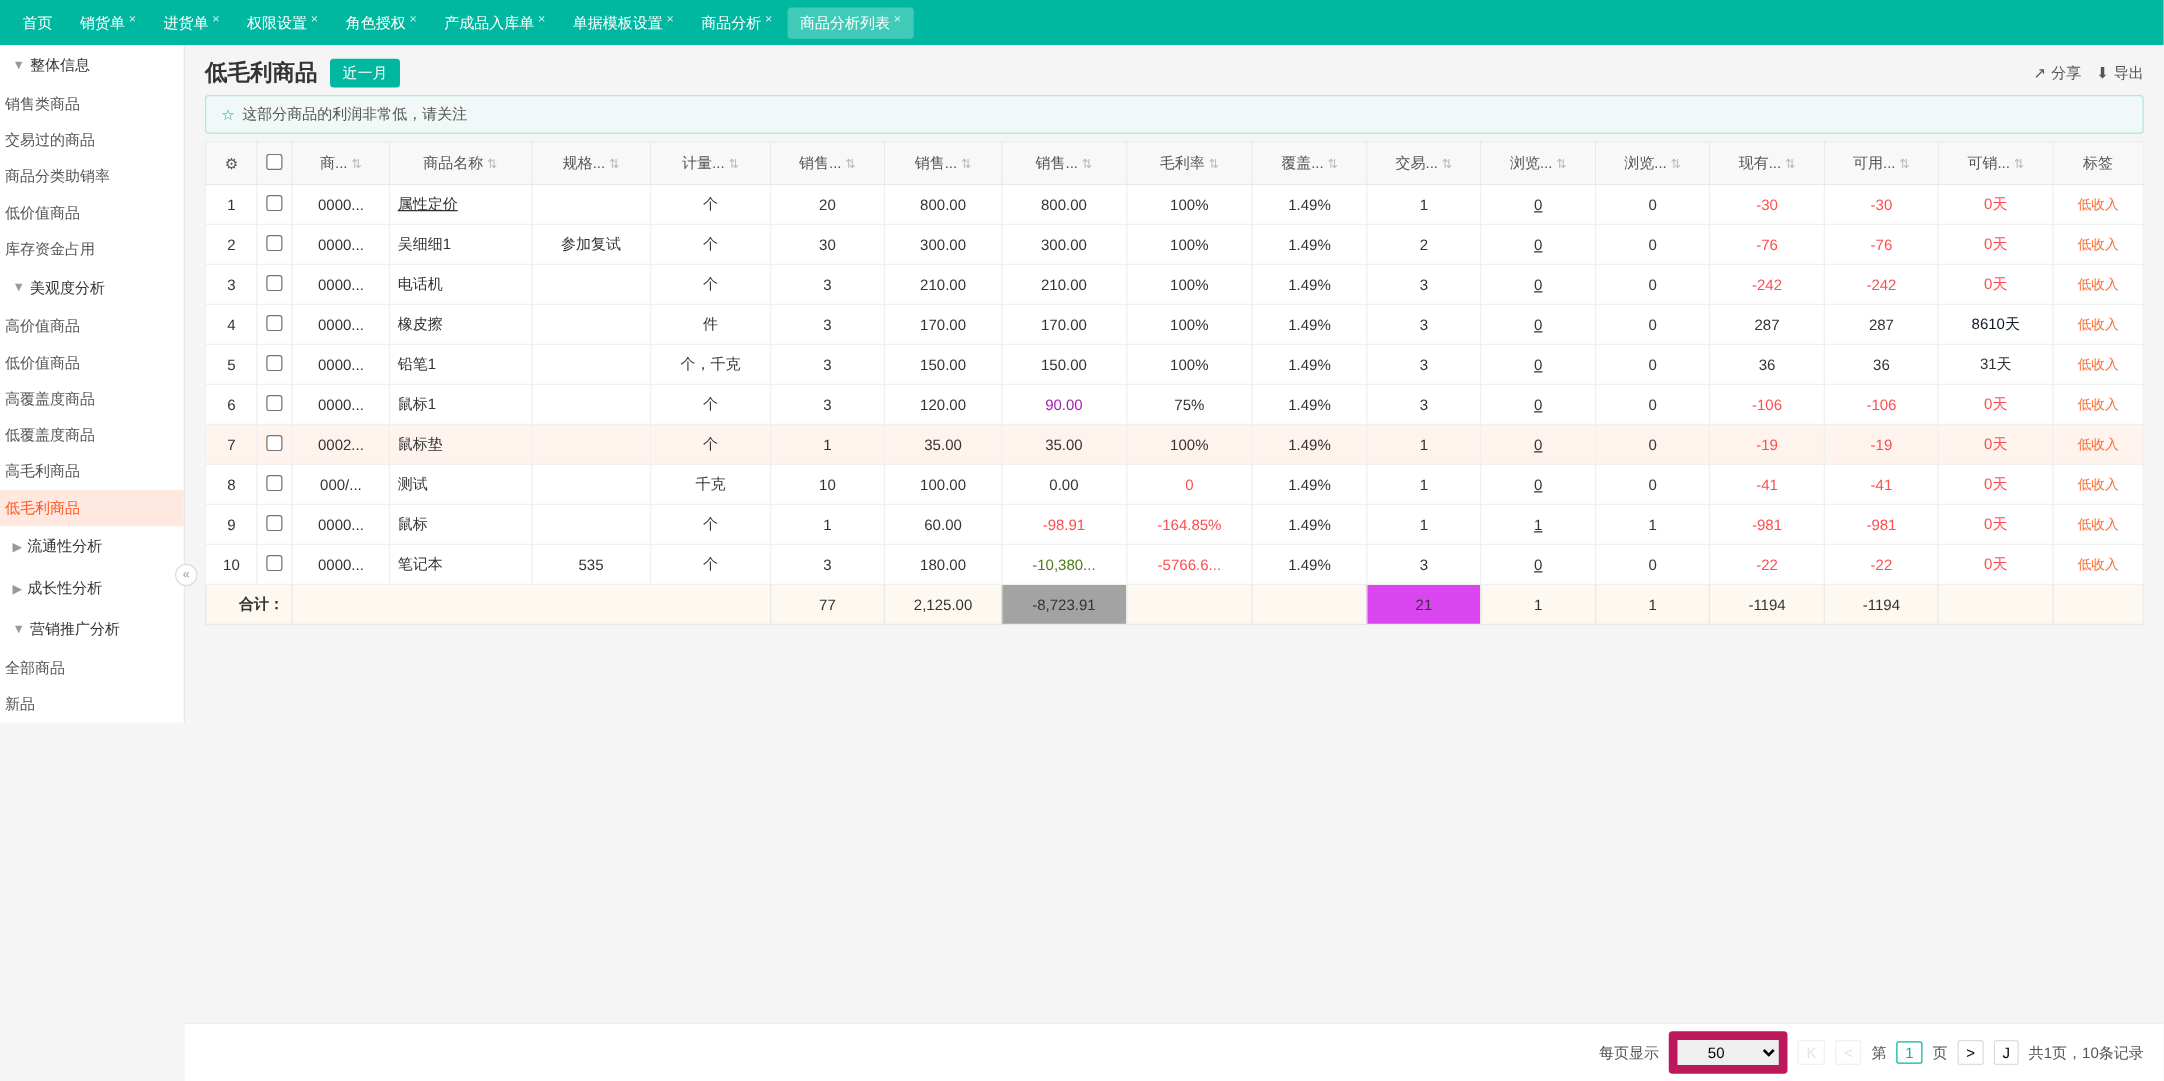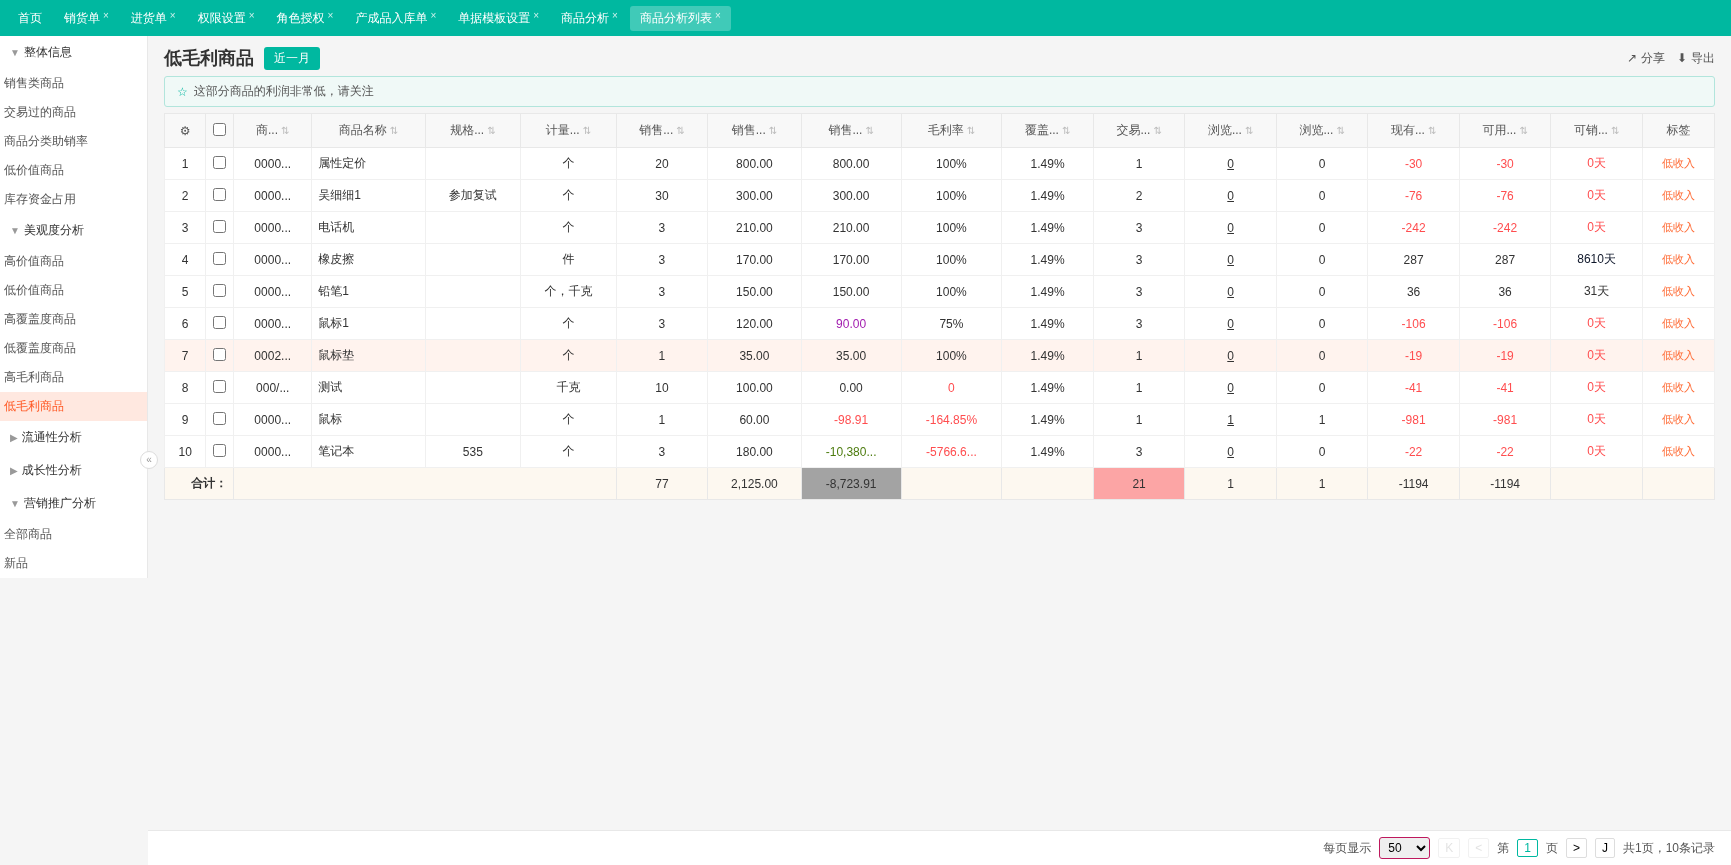--- a/index.html
+++ b/index.html
@@ -176,23 +176,23 @@
       display: flex;
       align-items: center;
       justify-content: flex-end;
       padding: 6px 16px;
       gap: 8px;
       background: #fff;
       border-top: 1px solid #e8e8e8;
     }
     .pag-label { color: #555; }
     .pag-select {
-      border: 1px solid #be185d;
+      border: 7px solid #be185d;
       border-radius: 3px;
-      padding: 2px 4px;
+      padding: 2px 20px;
       font-size: 12px;
     }
     .pag-btn {
       border: 1px solid #ddd;
       background: #fff;
       padding: 2px 6px;
       cursor: pointer;
       border-radius: 2px;
       font-size: 12px;
     }
@@ -453,21 +453,21 @@
                 <span>标签</span>
               </div>
             </th>
           </tr>
         </thead>
         <tbody id="table-body">
         <tr>
       <td>1</td>
       <td class="checkbox-cell"><input type="checkbox" style=""></td>
       <td>0000...</td>
-      <td style="text-align:left;">属性定价</td>
+      <td style="text-align:left;text-decoration:underline;">属性定价</td>
       <td></td>
       <td>个</td>
       <td>20</td>
       <td>800.00</td>
       <td style="color:#333">800.00</td>
       <td style="color:#333">100%</td>
       <td>1.49%</td>
       <td>1</td>
       <td class="underline-link">0</td>
       <td>0</td>
@@ -659,21 +659,21 @@
           </tbody>
         <tfoot>
           <tr class="footer-row">
             <td colspan="2" style="text-align:right; font-weight:bold; background:#fdf8f0;">合计：</td>
             <td colspan="4" style="background:#fdf8f0;"></td>
             <td style="background:#fdf8f0;">77</td>
             <td style="background:#fdf8f0;">2,125.00</td>
             <td style="background:#a3a3a3;">-8,723.91</td>
             <td style="background:#fdf8f0;"></td>
             <td style="background:#fdf8f0;"></td>
-            <td style="background:#fca5a5;">21</td>
+            <td style="background:#d946ef;">21</td>
             <td style="background:#fdf8f0;">1</td>
             <td style="background:#fdf8f0;">1</td>
             <td style="background:#fdf8f0;">-1194</td>
             <td style="background:#fdf8f0;">-1194</td>
             <td style="background:#fdf8f0;"></td>
             <td style="background:#fdf8f0;"></td>
           </tr>
         </tfoot>
       </table>
     </div>

